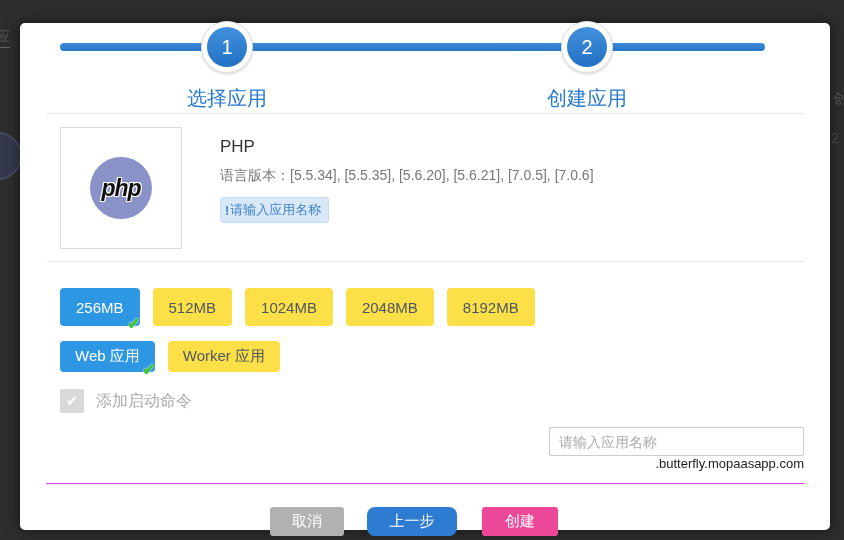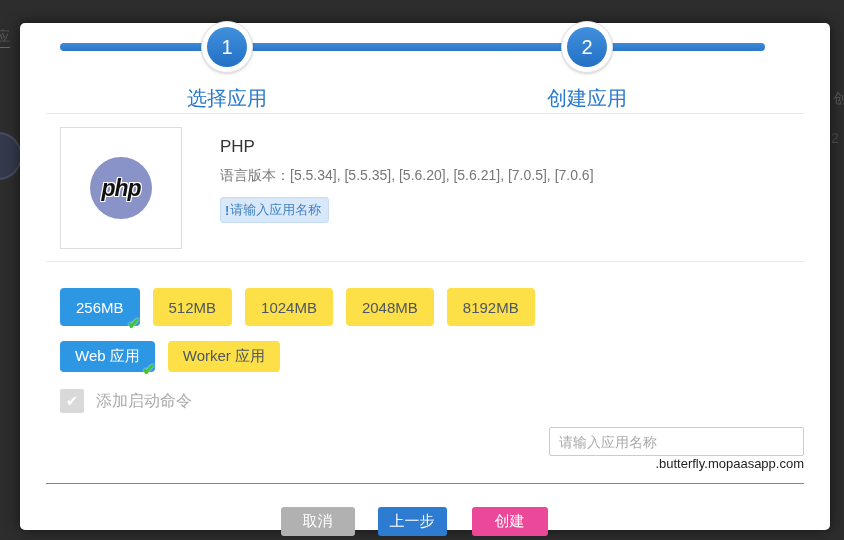--- a/index.html
+++ b/index.html
@@ -84,21 +84,21 @@
   .domain-suffix { margin-left:10px; font-size:13px; color:#222; }
 
   
   .footer-sec { border-bottom:none; border-top:none; padding:23px 22px 0 0;
     display:flex; justify-content:center; }
   .footer-sec { border-color:#d6d6d6; }
   .sec.above-footer { border-bottom:1px solid #d946ef; }
   .btn { border:none; border-radius:3px; height:29px; font-size:15px; color:#fff;
     cursor:pointer; font-family:"Liberation Sans","DejaVu Sans",sans-serif; }
   .btn-cancel { background:#b1b1b1; width:74px; }
-  .btn-prev { background:#2e7cd2; width:69px; margin-left:23px; }
+  .btn-prev { background:#2e7cd2; width:90px; margin-left:23px;border-radius:8px; }
   .btn-create { background:#ec4899; width:76px; margin-left:25px; }
 </style>
 </head>
 <body>
 
 <span class="bg-frag bg-frag-tl">应</span>
 <div class="bg-circle"></div>
 <span class="bg-frag bg-frag-r1">创</span>
 <span class="bg-frag bg-frag-r2">2</span>
 

